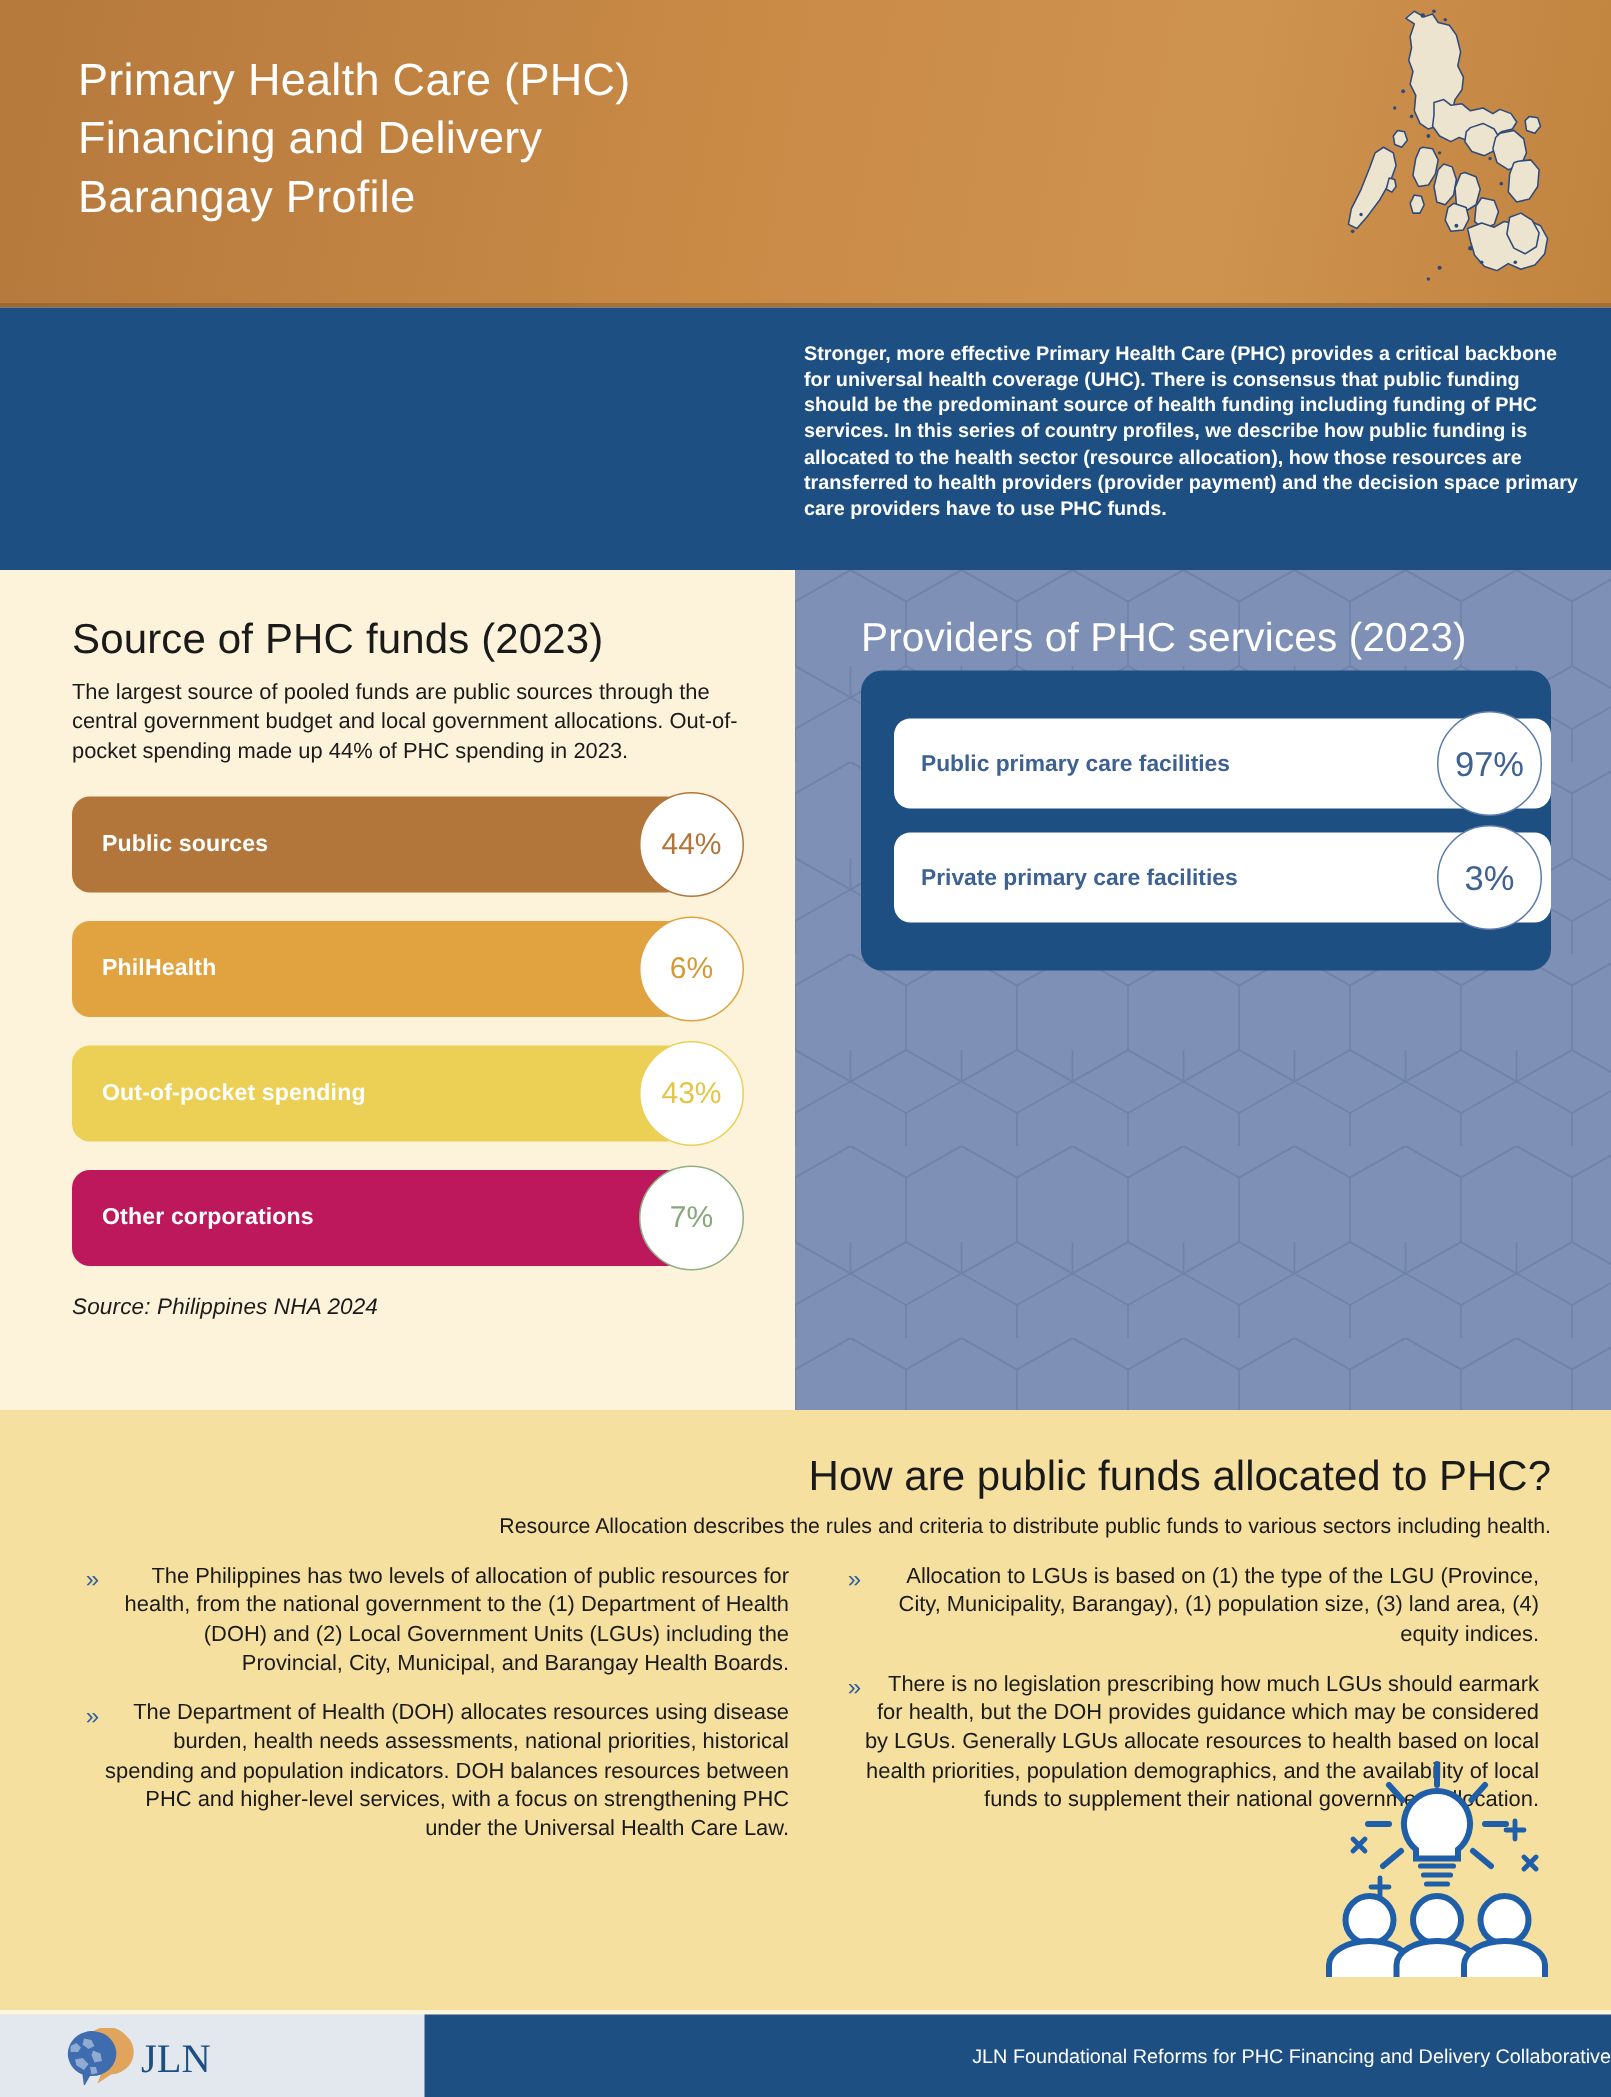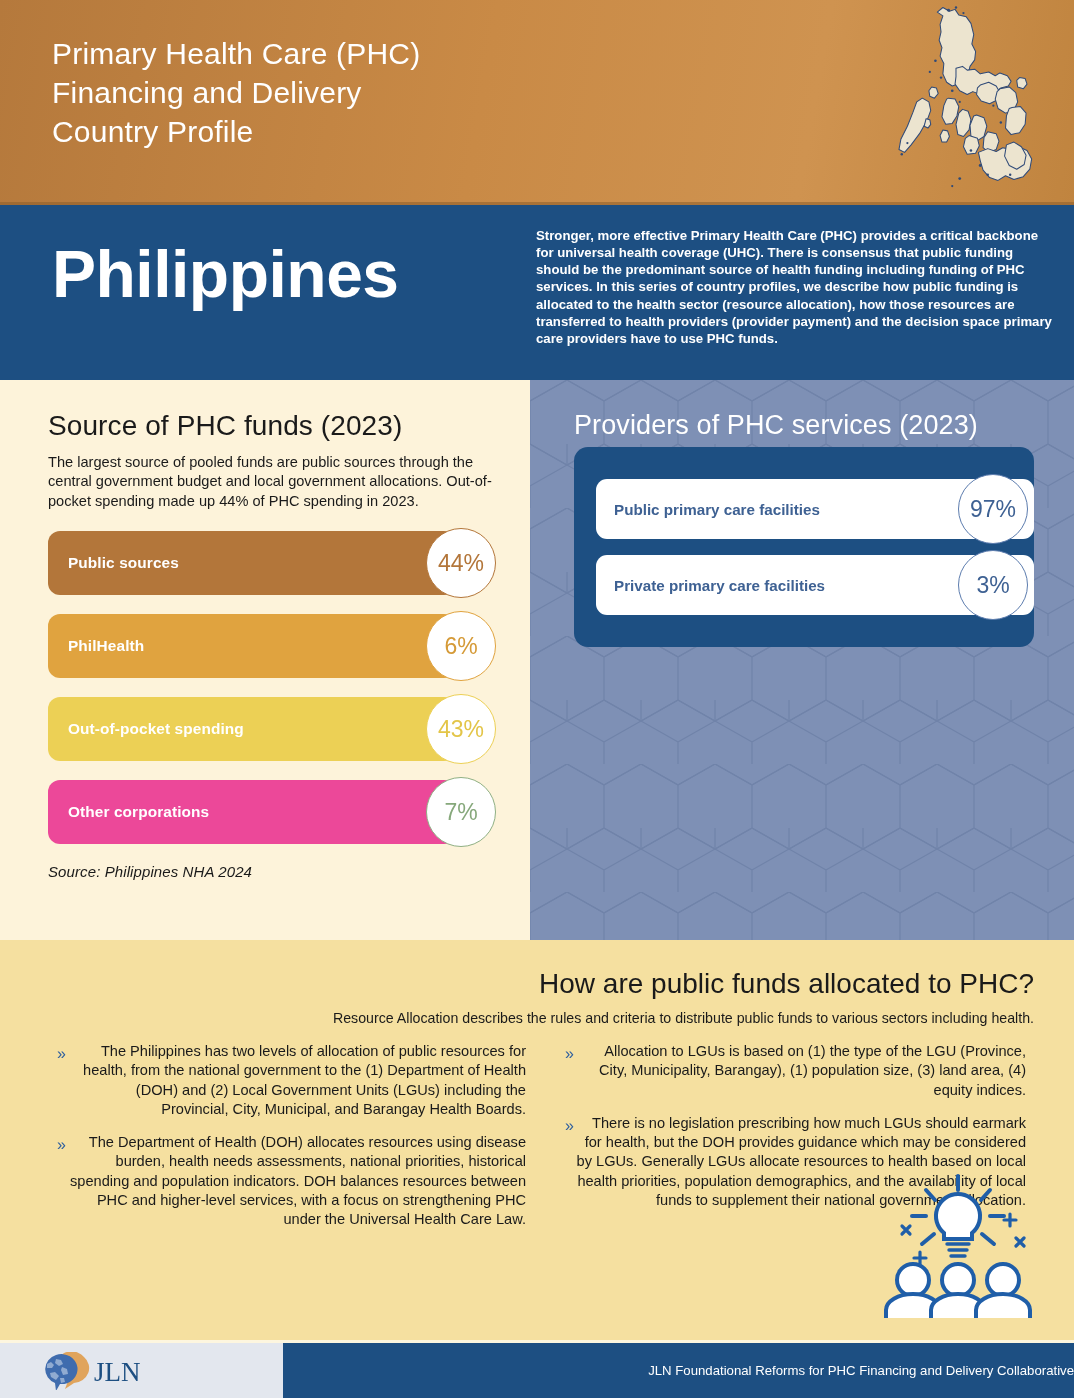--- a/index.html
+++ b/index.html
@@ -140,21 +140,21 @@
     padding-left:20px;
     letter-spacing:.1px;
   }
   .bar-circle {
     position:absolute;
     right:-12px; top:-3px;
     width:70px; height:70px;
     border-radius:50%;
     background:#ffffff;
     display:flex; align-items:center; justify-content:center;
-    font-size:23px;
+    font-size:20px;
     font-weight:400;
   }
   .src-left {
     font-size:15px;
     font-style:italic;
     color:#1a1a1a;
     margin-top:6px;
     letter-spacing:.1px;
   }
 
@@ -265,21 +265,21 @@
     font-size:13.2px;
   }
 </style>
 </head>
 <body>
 
 <div class="header">
   <div class="header-titles">
     <div>Primary Health Care (PHC)</div>
     <div>Financing and Delivery</div>
-    <div>Country Profile</div>
+    <div>Barangay Profile</div>
   </div>
   <div class="map-wrap">
     <svg viewBox="0 0 214 205" xmlns="http://www.w3.org/2000/svg">
       <g fill="#ece4cf" stroke="#2f4a78" stroke-width="1.1" stroke-linejoin="round">
         <path d="M72 8 l6 -5 7 4 6 -2 4 6 8 2 5 7 3 12 -2 10 4 8 -1 9 -5 7 -3 12 -7 6 -9 3 -6 -4 -4 -9 1 -11 -4 -8 2 -9 -3 -8 2 -9 -1 -8 3 -9z"></path>
         <path d="M92 68 l7 -2 5 4 8 -1 6 5 9 -2 7 4 5 -3 8 3 4 6 -3 5 -8 2 -6 5 -9 -2 -7 4 -8 -3 -6 3 -8 -4 -5 -7 1 -8z"></path>
         <path d="M118 86 l9 -3 8 4 4 7 -3 8 -8 4 -9 -3 -5 -7 1 -7z"></path>
         <path d="M139 90 l10 -2 7 6 2 10 -4 9 -9 3 -8 -5 -3 -10 2 -8z"></path>
         <path d="M152 110 l9 -1 6 7 -1 12 -6 9 -9 2 -6 -7 1 -13 3 -8z"></path>
         <path d="M84 100 l7 1 4 8 -2 10 -5 8 -7 1 -4 -8 2 -12 3 -7z"></path>
@@ -314,21 +314,20 @@
           <circle cx="150" cy="182" r="1.3"></circle>
         <circle cx="40" cy="148" r="1.2"></circle>
           <circle cx="34" cy="160" r="1.3"></circle>
       </g>
     </svg>
   </div>
   <div class="header-rule"></div>
 </div>
 
 <div class="banner">
-  <div class="banner-country">Philippines</div>
   <div class="banner-text">Stronger, more effective Primary Health Care (PHC) provides a critical backbone for universal health coverage (UHC). There is consensus that public funding should be the predominant source of health funding including funding of PHC services. In this series of country profiles, we describe how public funding is allocated to the health sector (resource allocation), how those resources are transferred to health providers (provider payment) and the decision space primary care providers have to use PHC funds.</div>
 </div>
 
 <div class="panels">
 
   <div class="panel-left">
     <div class="h2-left">Source of PHC funds (2023)</div>
     <div class="lead">The largest source of pooled funds are public sources through the central government budget and local government allocations. Out-of-pocket spending made up 44% of PHC spending in 2023.</div>
 
     <div class="bars">
@@ -344,21 +343,21 @@
         </div>
         <div class="bar-circle" style="color:#d59a37;border:1.6px solid #e0a33f">6%</div>
       </div>
       <div class="bar-row">
         <div class="bar-fill" style="background:#ecd055">
           <span class="bar-label">Out-of-pocket spending</span>
         </div>
         <div class="bar-circle" style="color:#e3c548;border:1.6px solid #ecd055">43%</div>
       </div>
       <div class="bar-row">
-        <div class="bar-fill" style="background:#ec4899">
+        <div class="bar-fill" style="background:#be185d">
           <span class="bar-label">Other corporations</span>
         </div>
         <div class="bar-circle" style="color:#86a87b;border:1.6px solid #8fb084">7%</div>
       </div>
     </div>
 
     <div class="src-left">Source: Philippines NHA 2024</div>
   </div>
 
   <div class="panel-right">

